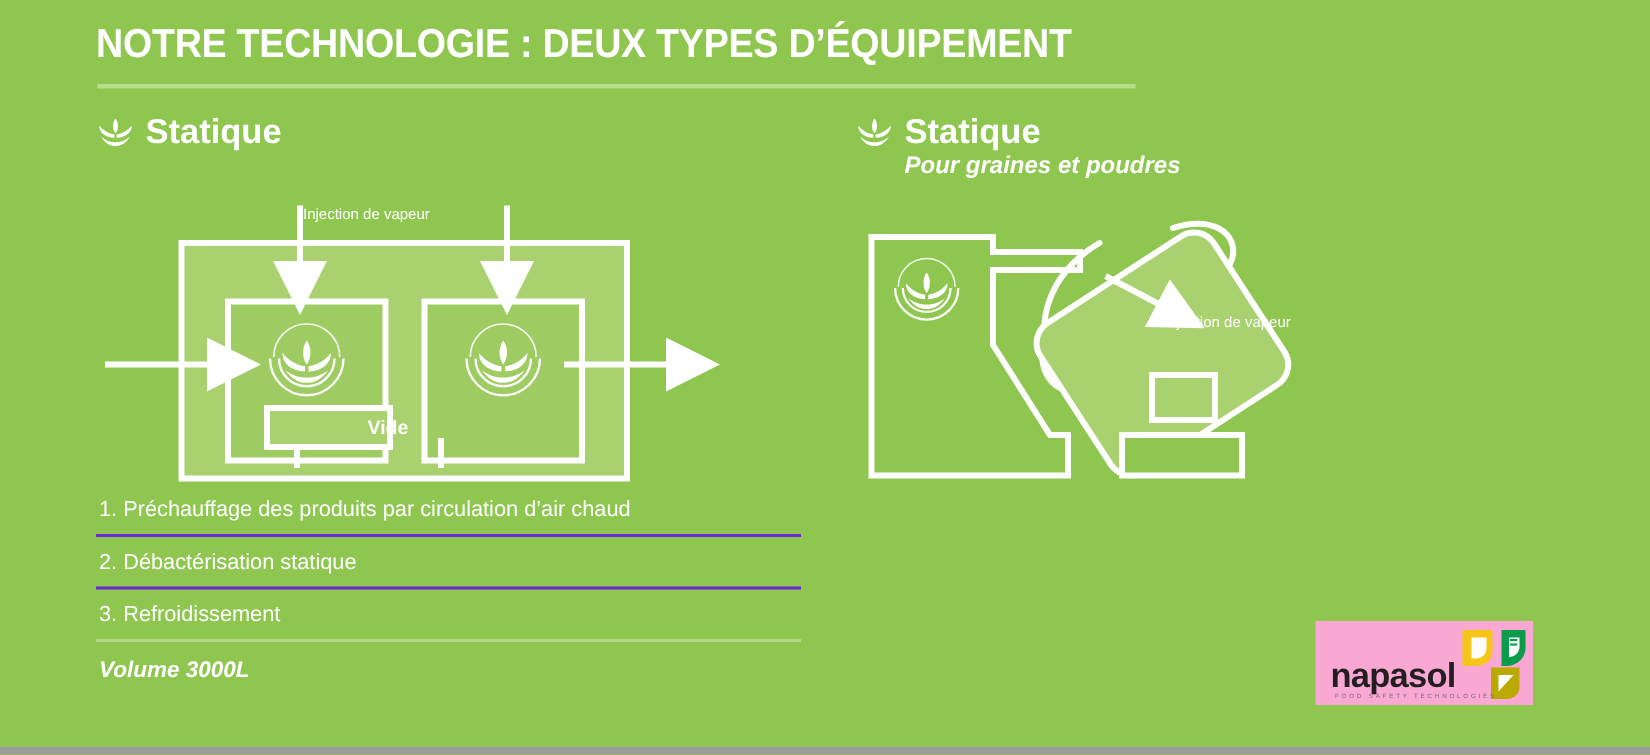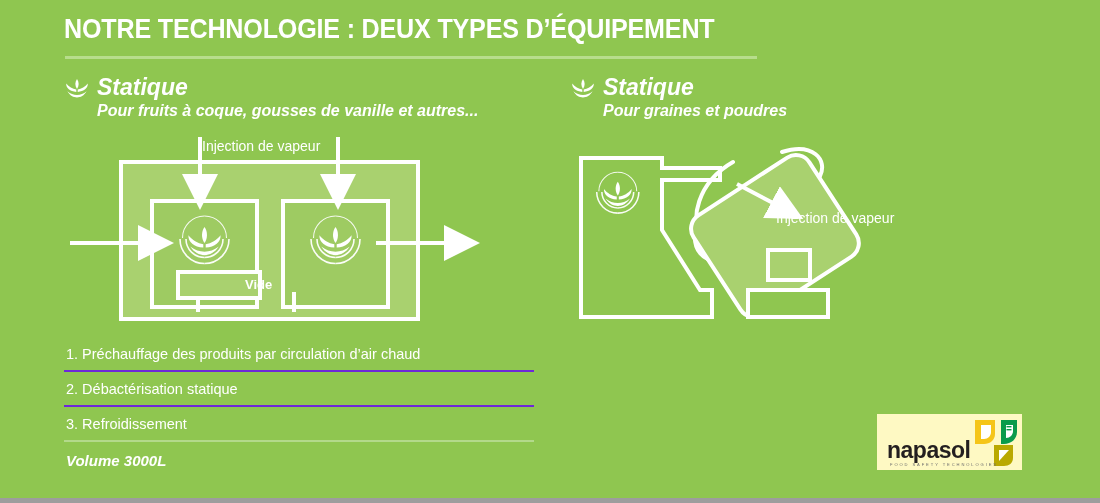--- a/index.html
+++ b/index.html
@@ -51,48 +51,47 @@
   #column-rotary  { left: 570px; width: 470px; }
 
   .col-head { position: relative; height: 56px; }
 
   .sprout-icon { position: absolute; left: 0; top: 4px; width: 26px; height: 20px; }
   .col-title {
     position: absolute; left: 33px; top: 0px;
     color: #ffffff;
     font-size: 23px;
     font-weight: bold;
-    font-style: italic;
   }
   .col-sub {
     position: absolute; left: 33px; top: 28px;
     color: #ffffff;
     font-size: 16px;
     font-weight: bold;
     font-style: italic;
     white-space: nowrap;
   }
 
   
   .diagram { position: relative; width: 470px; height: 192px; margin-top: 2px; }
   .diagram svg { display: block; }
 
   .diag-label {
     position: absolute;
     color: #ffffff;
-    font-size: 14px;
+    font-size: 10px;
     font-family: "Liberation Sans", sans-serif;
     white-space: nowrap;
   }
   #static-vapeur-label { left: 138px; top: 6px; }
   #static-vide-label   { left: 181px; top: 145px; font-weight: bold; font-size: 13px; }
   #rotary-vapeur-label { left: 206px; top: 78px; }
 
   
-  .steps { position: relative; width: 470px; margin-top: 20px; }
+  .steps { position: relative; width: 470px; margin-top: 6px; }
   .step-row {
     position: relative;
     border-top: 2px solid #6d28d9;
     padding: 9px 0 8px 2px;
     color: #ffffff;
     font-size: 14.5px;
     white-space: nowrap;
   }
   .step-row:first-child { border-top: none; padding-top: 2px; }
   .volume-row {
@@ -103,42 +102,41 @@
     font-size: 15px;
     font-weight: bold;
     font-style: italic;
   }
 
   
   #napasol-logo {
     position: absolute;
     left: 877px; top: 414px;
     width: 145px; height: 56px;
-    background: #fef9c3;
+    background: #f9a8d4;
   }
 </style>
 </head>
 <body>
 
 <div id="page-title">NOTRE TECHNOLOGIE : DEUX TYPES D’ÉQUIPEMENT</div>
 <div id="title-rule"></div>
 
 <div class="column" id="column-static">
 
   <div class="col-head">
     <span class="sprout-icon">
       <svg width="26" height="20" viewBox="0 0 26 20">
         <path d="M13 1 C10.8 4 10.8 8 13 11 C15.2 8 15.2 4 13 1 Z" fill="#ffffff"></path>
         <path d="M12.3 11.6 C8.6 11.1 4.8 8.9 2.2 5.6 C2.0 10.1 6.0 13.6 12.3 13.9 Z" fill="#ffffff"></path>
         <path d="M13.7 11.6 C17.4 11.1 21.2 8.9 23.8 5.6 C24.0 10.1 20.0 13.6 13.7 13.9 Z" fill="#ffffff"></path>
         <path d="M3.4 13.2 C6.0 17.6 9.4 19.4 13 19.4 C16.6 19.4 20.0 17.6 22.6 13.2 C19.6 15.9 16.4 16.9 13 16.9 C9.6 16.9 6.4 15.9 3.4 13.2 Z" fill="#ffffff"></path>
       </svg>
     </span>
     <div class="col-title">Statique</div>
-    <div class="col-sub">Pour fruits à coque, gousses de vanille et autres...</div>
   </div>
 
   <div class="diagram">
     <svg width="470" height="192" viewBox="0 0 470 192">
       <defs>
         <g id="leaf-emblem">
 
           <path d="M4.5 20 A22 22 0 0 1 26.5 -2" fill="none" stroke="#ffffff" stroke-width="1.1" opacity="0.9"></path>
           <path d="M2.0 21 A24.5 24.5 0 0 0 26.5 45.5" fill="none" stroke="#ffffff" stroke-width="1.6" opacity="0.95"></path>
           <path d="M8.0 21 A18.5 18.5 0 0 0 26.5 39.5" fill="none" stroke="#ffffff" stroke-width="1.6" opacity="0.95"></path>

